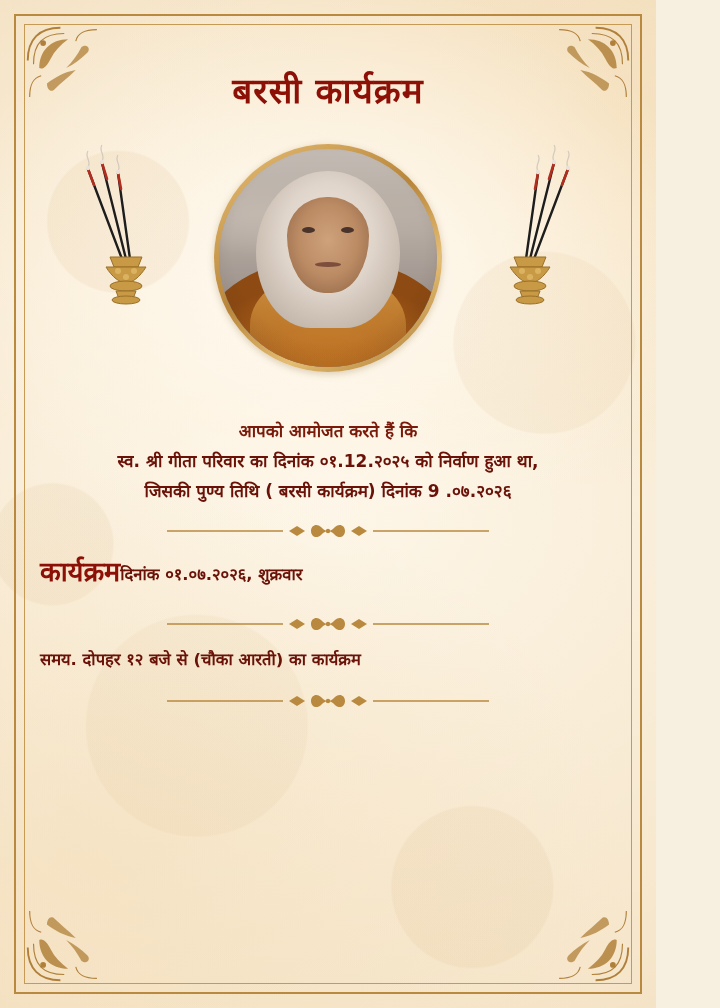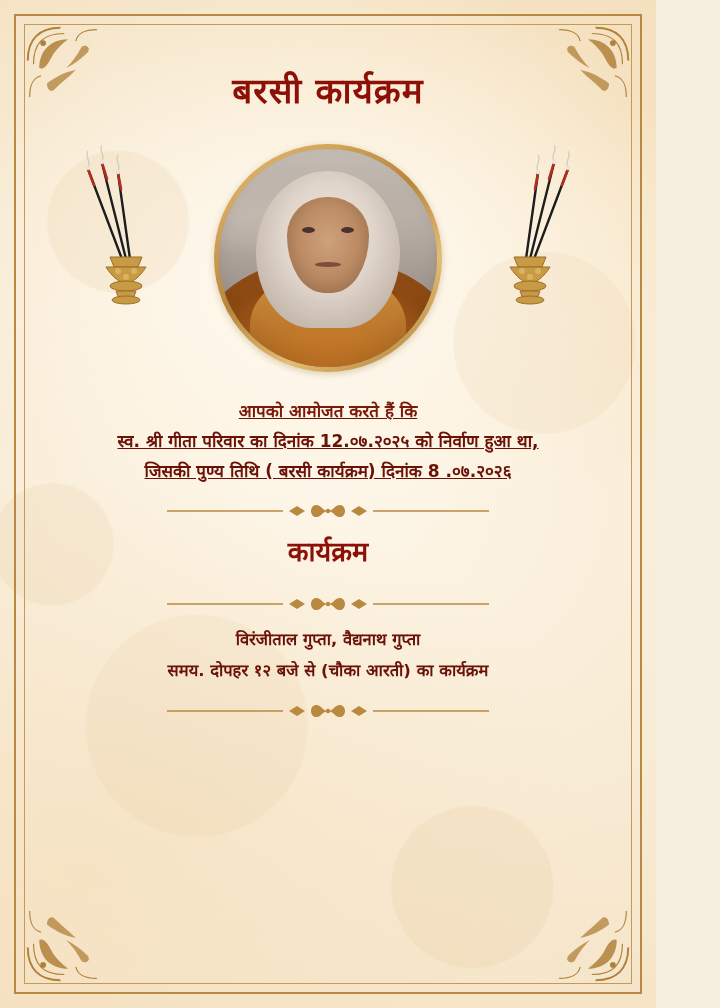--- a/index.html
+++ b/index.html
@@ -151,27 +151,26 @@
     background: radial-gradient(ellipse 80% 80% at 50% 45%, rgba(0,0,0,0) 55%, rgba(60,40,25,0.28) 100%);
   }
 
   
   .incense { position: absolute; top: 8px; width: 110px; height: 180px; }
   .incense.left  { left: 26px; }
   .incense.right { right: 26px; transform: scaleX(-1); }
   .incense svg { width: 100%; height: 100%; display: block; }
 
   .invite-block {
-    margin-top: 14px;
+    margin-top: 34px;
     text-align: center;
     color: #6a1208;
     font-size: 17px;
     font-weight: bold;
     line-height: 1.75;
-    text-decoration: underline;
   }
   .invite-block .line1 { color: #7a1a0b; }
 
   .divider {
     margin: 14px 0 10px;
     width: 330px;
     height: 22px;
     display: flex; align-items: center; justify-content: center;
     color: #b8893f;
   }
@@ -184,21 +183,21 @@
     text-align: center;
     margin-bottom: 10px;
   }
   .section-body {
     font-size: 16.5px;
     font-weight: bold;
     color: #6a1208;
     text-align: center;
     line-height: 1.85;
   }
-  .sect { display: flex; flex-direction: column; align-items: center; width: 100%; }
+  .sect { display: flex; flex-direction: row; align-items: center; width: 100%; }
 </style>
 </head>
 <body>
 
 <div class="card">
 
   <div class="paper-texture"></div>
 
   <div class="frame-outer"></div>
   <div class="frame-inner"></div>
@@ -337,55 +336,57 @@
             <circle cx="68" cy="130" r="3"></circle>
             <circle cx="60" cy="136" r="3"></circle>
           </g>
         </svg>
       </div>
 
     </div>
 
     <div class="invite-block">
       <div class="line1">आपको आमोजत करते हैं कि</div>
-      <div>स्व. श्री गीता परिवार का दिनांक 12.०७.२०२५ को निर्वाण हुआ था,</div>
-      <div>जिसकी पुण्य तिथि ( बरसी कार्यक्रम) दिनांक 8 .०७.२०२६</div>
+      <div>स्व. श्री गीता परिवार का दिनांक ०१.12.२०२५ को निर्वाण हुआ था,</div>
+      <div>जिसकी पुण्य तिथि ( बरसी कार्यक्रम) दिनांक 9 .०७.२०२६</div>
     </div>
 
     <div class="divider">
       <svg viewBox="0 0 330 22" fill="none" stroke="currentColor" stroke-width="1.3">
         <line x1="4" y1="11" x2="120" y2="11"></line>
         <line x1="210" y1="11" x2="326" y2="11"></line>
         <path d="M126 11 l8 -5 l8 5 l-8 5 z" fill="currentColor" stroke="none"></path>
         <path d="M188 11 l8 -5 l8 5 l-8 5 z" fill="currentColor" stroke="none"></path>
         <path d="M148 11 c0 -6 6 -8 10 -4 c3 3 5 4 7 4 c-2 0 -4 1 -7 4 c-4 4 -10 2 -10 -4z" fill="currentColor" stroke="none"></path>
         <path d="M182 11 c0 -6 -6 -8 -10 -4 c-3 3 -5 4 -7 4 c2 0 4 1 7 4 c4 4 10 2 10 -4z" fill="currentColor" stroke="none"></path>
         <circle cx="165" cy="11" r="2.2" fill="currentColor" stroke="none"></circle>
       </svg>
     </div>
 
     <div class="sect">
       <div class="section-head">कार्यक्रम</div>
+      <div class="section-body">
+        <div>दिनांक ०१.०७.२०२६, शुक्रवार</div>
+      </div>
     </div>
 
     <div class="divider">
       <svg viewBox="0 0 330 22" fill="none" stroke="currentColor" stroke-width="1.3">
         <line x1="4" y1="11" x2="120" y2="11"></line>
         <line x1="210" y1="11" x2="326" y2="11"></line>
         <path d="M126 11 l8 -5 l8 5 l-8 5 z" fill="currentColor" stroke="none"></path>
         <path d="M188 11 l8 -5 l8 5 l-8 5 z" fill="currentColor" stroke="none"></path>
         <path d="M148 11 c0 -6 6 -8 10 -4 c3 3 5 4 7 4 c-2 0 -4 1 -7 4 c-4 4 -10 2 -10 -4z" fill="currentColor" stroke="none"></path>
         <path d="M182 11 c0 -6 -6 -8 -10 -4 c-3 3 -5 4 -7 4 c2 0 4 1 7 4 c4 4 10 2 10 -4z" fill="currentColor" stroke="none"></path>
         <circle cx="165" cy="11" r="2.2" fill="currentColor" stroke="none"></circle>
       </svg>
     </div>
 
     <div class="sect">
       <div class="section-body">
-        <div>विरंजीताल गुप्ता, वैद्यनाथ गुप्ता</div>
         <div>समय. दोपहर १२ बजे से (चौका आरती) का कार्यक्रम</div>
       </div>
     </div>
 
     <div class="divider">
       <svg viewBox="0 0 330 22" fill="none" stroke="currentColor" stroke-width="1.3">
         <line x1="4" y1="11" x2="120" y2="11"></line>
         <line x1="210" y1="11" x2="326" y2="11"></line>
         <path d="M126 11 l8 -5 l8 5 l-8 5 z" fill="currentColor" stroke="none"></path>
         <path d="M188 11 l8 -5 l8 5 l-8 5 z" fill="currentColor" stroke="none"></path>

